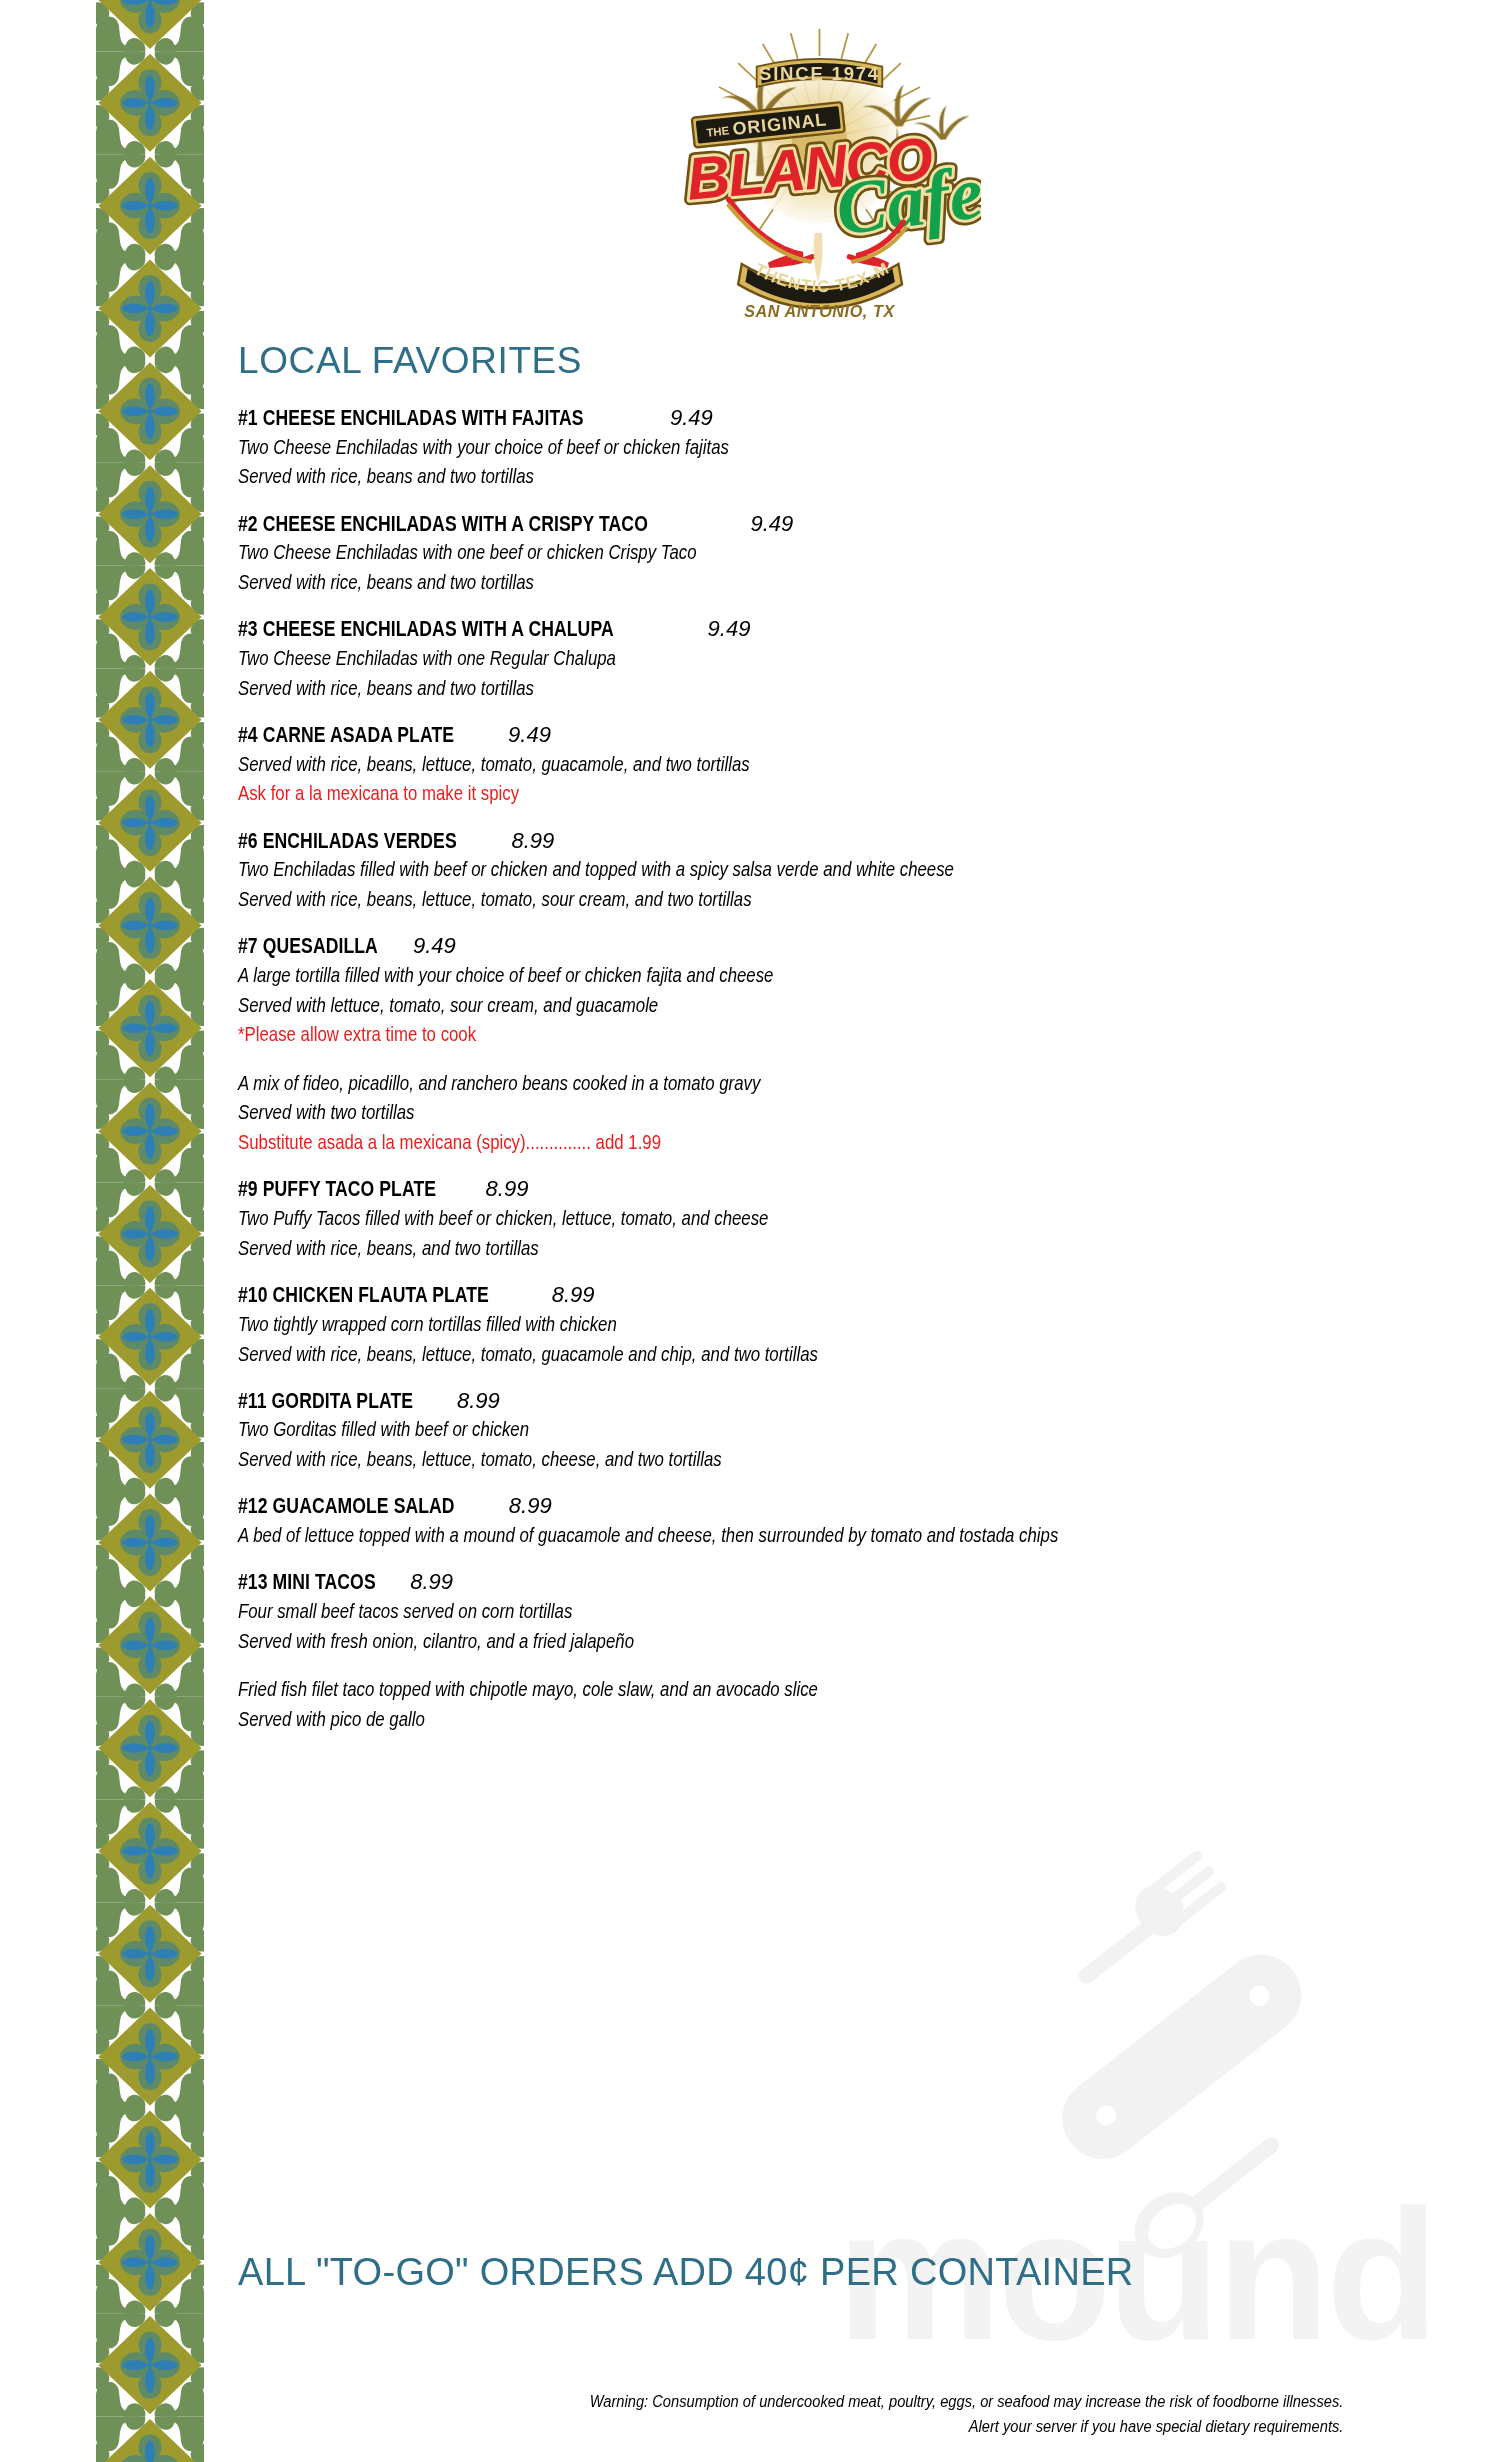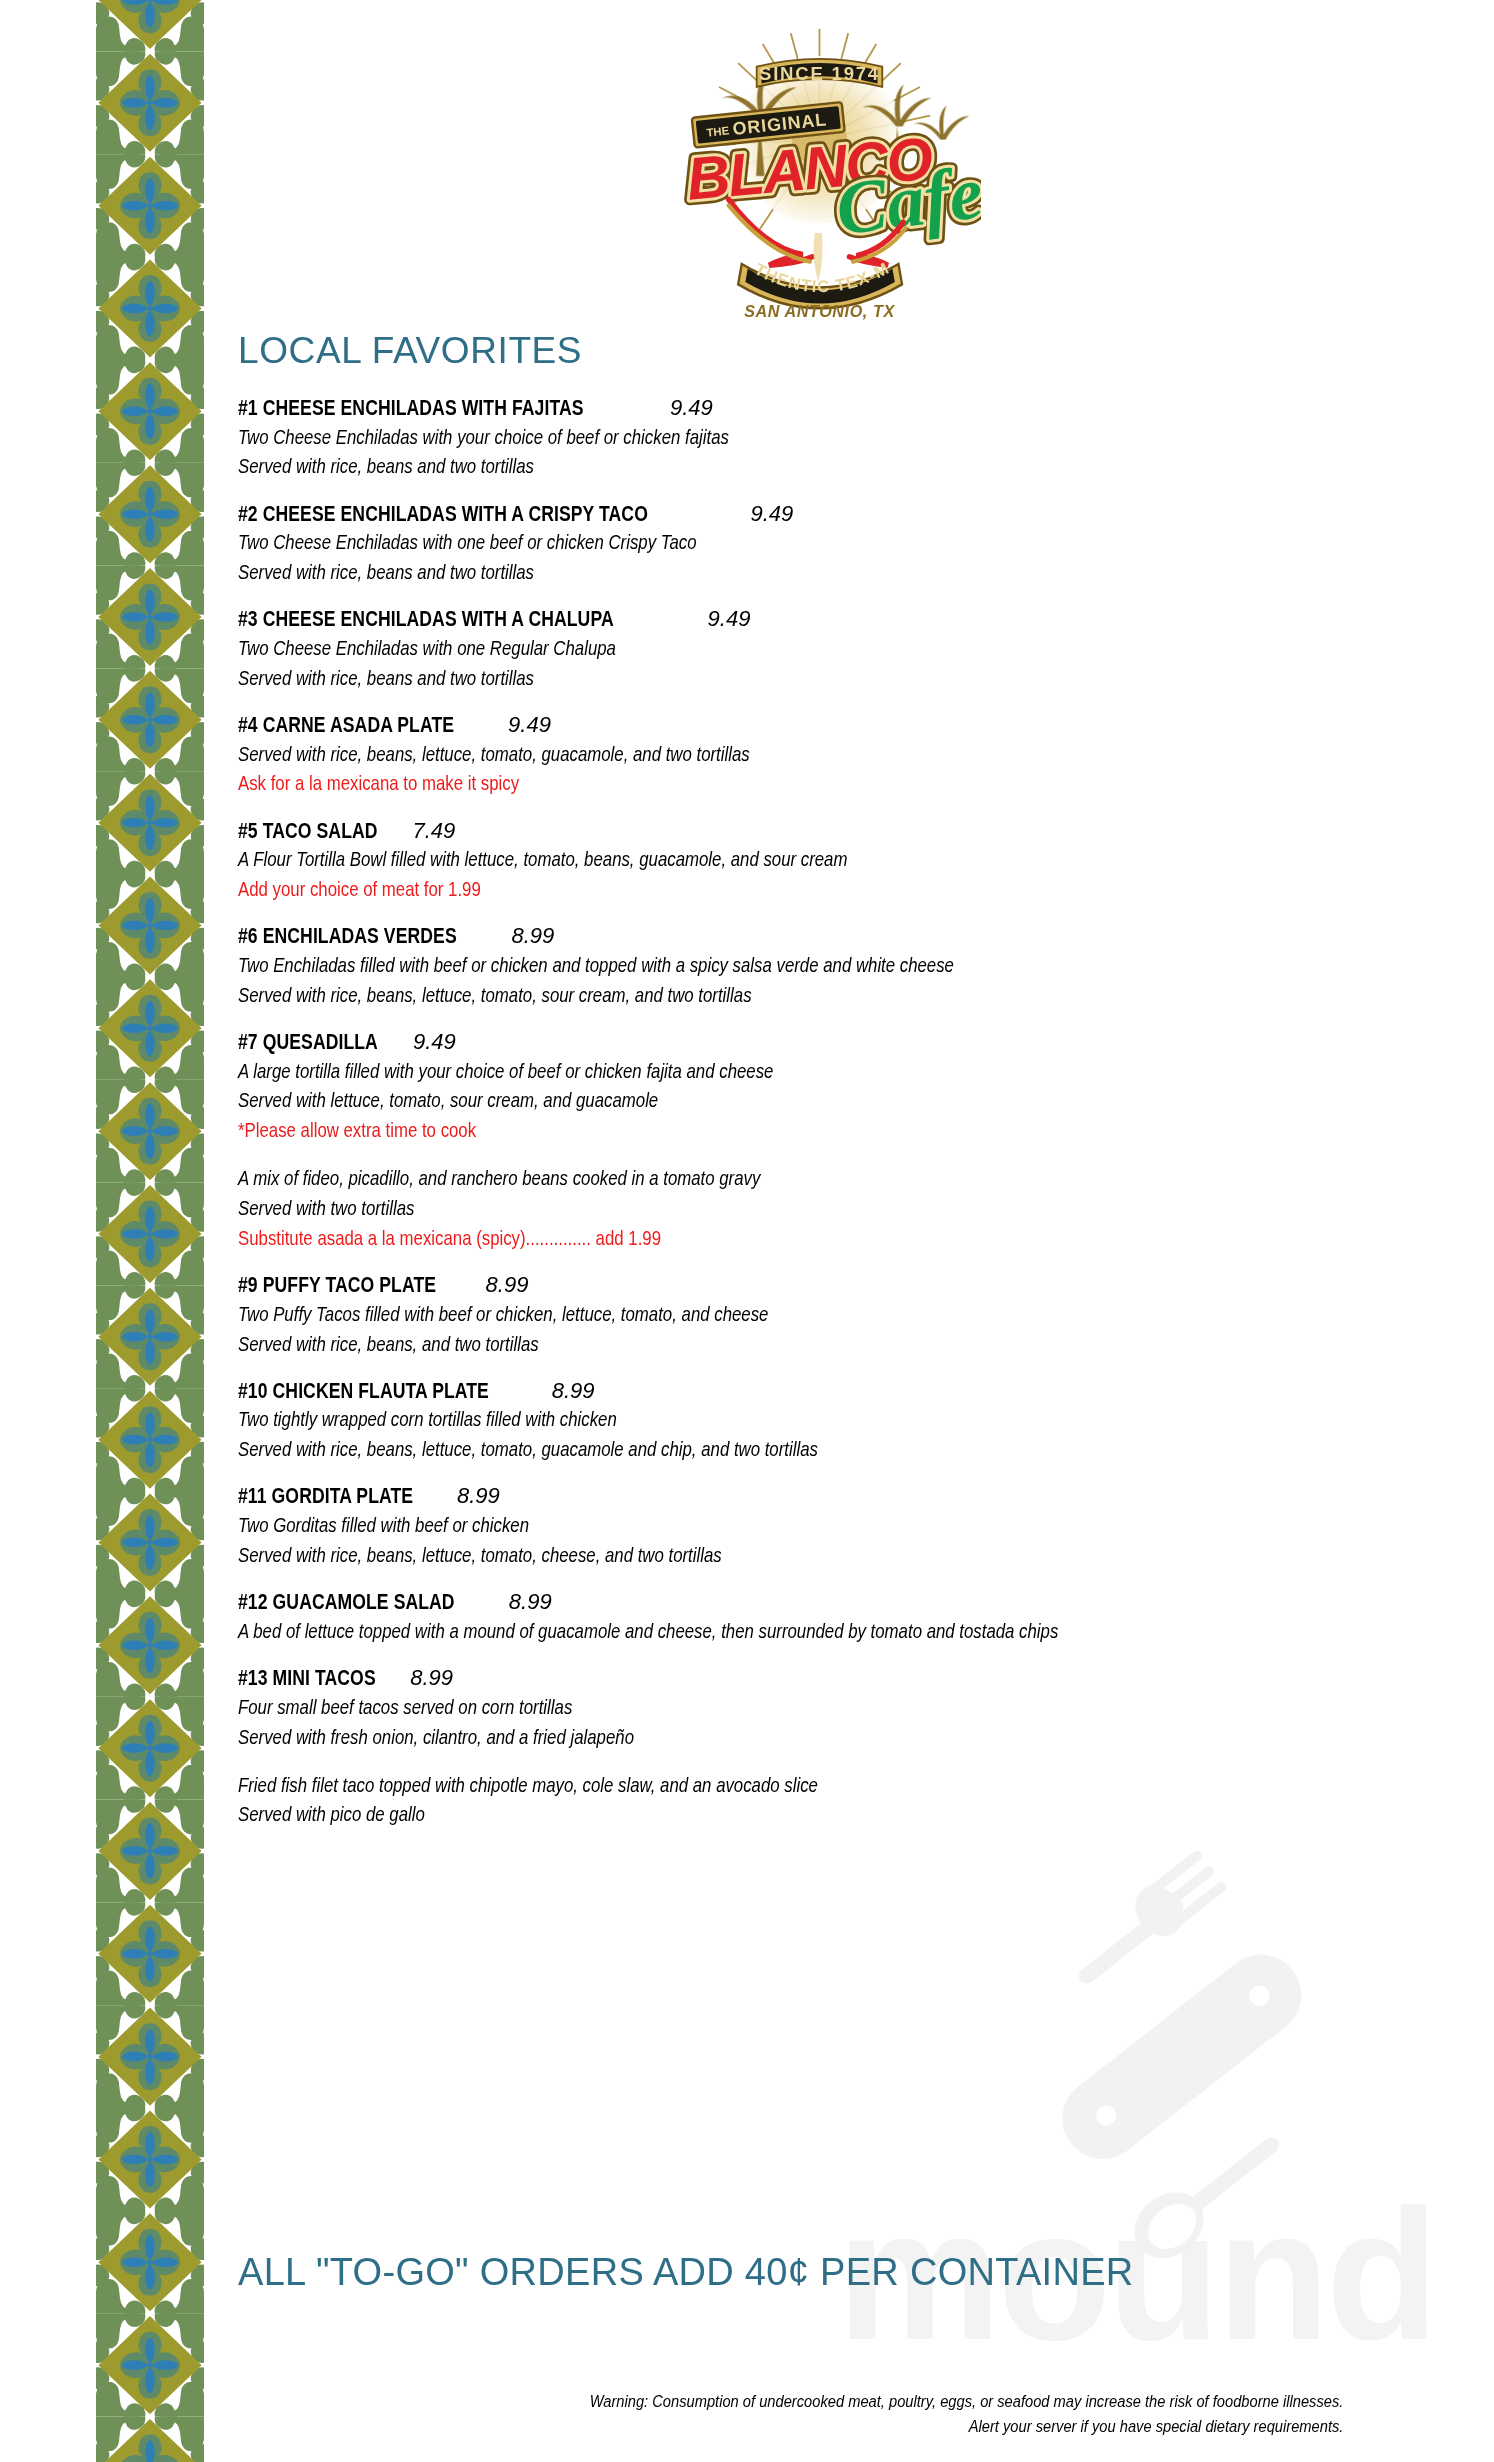--- a/index.html
+++ b/index.html
@@ -62,21 +62,21 @@
     width: 329px;
     height: 311px;
     z-index: 2;
   }
   #logo-wrap svg { display: block; width: 329px; height: 311px; }
 
   
   #menu-content {
     position: absolute;
     left: 238px;
-    top: 332px;
+    top: 342px;
     width: 1202px;
     z-index: 2;
   }
 
   .section-heading {
     font-family: "Liberation Sans", sans-serif;
     font-size: 37px;
     font-weight: 400;
     letter-spacing: 0.6px;
     color: #2f6e87;
@@ -428,28 +428,20 @@
       <div class="menu-item">
         <div class="item-head">
           <div class="item-name">#4 CARNE ASADA PLATE</div>
           <div class="item-price">9.49</div>
         </div>
         <div class="item-desc">Served with rice, beans, lettuce, tomato, guacamole, and two tortillas</div>
         <div class="item-note">Ask for a la mexicana to make it spicy</div>
       </div>
       <div class="menu-item">
         <div class="item-head">
-          <div class="item-name">#5 TACO SALAD</div>
-          <div class="item-price">7.49</div>
-        </div>
-        <div class="item-desc">A Flour Tortilla Bowl filled with lettuce, tomato, beans, guacamole, and sour cream</div>
-        <div class="item-note">Add your choice of meat for 1.99</div>
-      </div>
-      <div class="menu-item">
-        <div class="item-head">
           <div class="item-name">#6 ENCHILADAS VERDES</div>
           <div class="item-price">8.99</div>
         </div>
         <div class="item-desc wrap">Two Enchiladas filled with beef or chicken and topped with a spicy salsa verde and white cheese</div>
         <div class="item-desc">Served with rice, beans, lettuce, tomato, sour cream, and two tortillas</div>
       </div>
       <div class="menu-item">
         <div class="item-head">
           <div class="item-name">#7 QUESADILLA</div>
           <div class="item-price">9.49</div>

